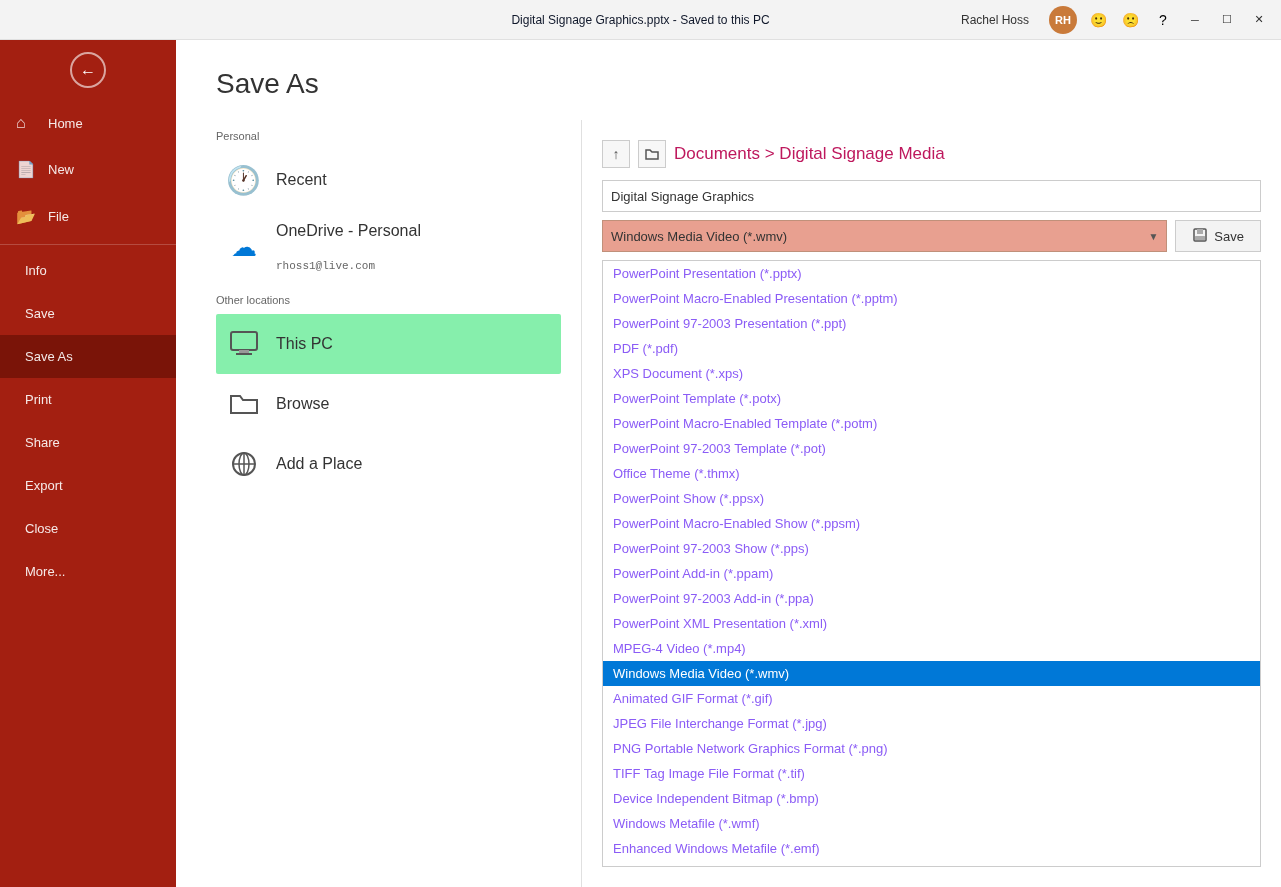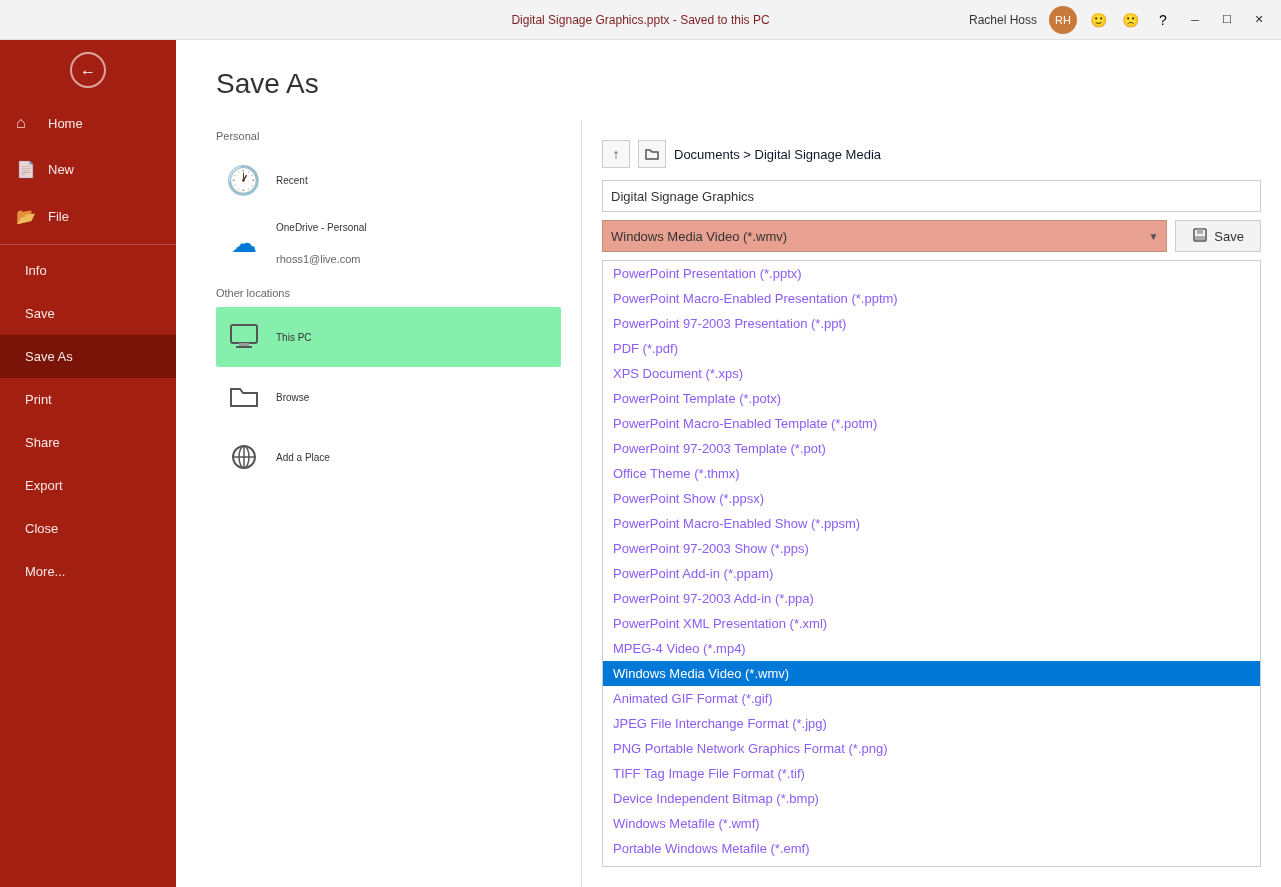--- a/index.html
+++ b/index.html
@@ -11,49 +11,49 @@
       background: #f3f3f3;
       display: flex;
       align-items: center;
       justify-content: space-between;
       padding: 0 8px;
       border-bottom: 1px solid #e0e0e0;
       flex-shrink: 0;
     }
     .titlebar-center {
       font-size: 12px;
-      color: #7f1d1d;
+      color: #0f172a;
       position: absolute;
       left: 50%;
       transform: translateX(-50%);
     }
     .titlebar-right {
       display: flex;
       align-items: center;
       gap: 8px;
       margin-left: auto;
     }
     .titlebar-user {
       display: flex;
       align-items: center;
-      gap: 12px;
+      gap: 20px;
       font-size: 12px;
       color: #333;
     }
     .avatar {
       width: 28px;
       height: 28px;
       border-radius: 50%;
       background: #c97a3a;
       display: flex;
       align-items: center;
       justify-content: center;
       color: white;
       font-size: 11px;
-      font-weight: normal;
+      font-weight: bold;
     }
     .titlebar-icons {
       display: flex;
       align-items: center;
       gap: 4px;
     }
     .titlebar-icon {
       width: 28px;
       height: 28px;
       display: flex;
@@ -167,22 +167,22 @@
     .loc-icon {
       width: 36px;
       height: 36px;
       display: flex;
       align-items: center;
       justify-content: center;
       font-size: 22px;
       flex-shrink: 0;
     }
     .loc-info {}
-    .loc-name { font-size: 10px; color: #333; text-align: center; }
-    .loc-sub { font-size: 11px; color: #666; margin-top: 20px; }
+    .loc-name { font-size: 16px; color: #333; text-align: center; }
+    .loc-sub { font-size: 11px; color: #666; margin-top: 20px; font-family: Liberation Mono, monospace; }
     .recent-icon { color: #555; font-size: 28px; }
     .onedrive-icon { color: #0078d7; font-size: 26px; }
     .thispc-icon { color: #555; font-size: 22px; }
     .addplace-icon { color: #555; font-size: 22px; }
     .browse-icon { color: #555; font-size: 22px; }
 
     
     .right-panel {
       flex: 1;
       padding: 20px 20px 20px 20px;
@@ -205,22 +205,22 @@
       cursor: pointer;
       font-size: 14px;
       color: #555;
       border: 1px solid #ccc;
       background: #f7f7f7;
     }
     .breadcrumb-path {
       display: flex;
       align-items: center;
       gap: 4px;
-      font-size: 13px;
-      color: #0f172a;
+      font-size: 17px;
+      color: #be185d;
     }
     .filename-input {
       width: 100%;
       height: 32px;
       border: 1px solid #ccc;
       padding: 4px 8px;
       font-size: 13px;
       color: #333;
       margin-bottom: 8px;
       outline: none;
@@ -473,20 +473,20 @@
             <div class="dropdown-item">PowerPoint 97-2003 Add-in (*.ppa)</div>
             <div class="dropdown-item">PowerPoint XML Presentation (*.xml)</div>
             <div class="dropdown-item">MPEG-4 Video (*.mp4)</div>
             <div class="dropdown-item selected">Windows Media Video (*.wmv)</div>
             <div class="dropdown-item">Animated GIF Format (*.gif)</div>
             <div class="dropdown-item">JPEG File Interchange Format (*.jpg)</div>
             <div class="dropdown-item">PNG Portable Network Graphics Format (*.png)</div>
             <div class="dropdown-item">TIFF Tag Image File Format (*.tif)</div>
             <div class="dropdown-item">Device Independent Bitmap (*.bmp)</div>
             <div class="dropdown-item">Windows Metafile (*.wmf)</div>
-            <div class="dropdown-item">Portable Windows Metafile (*.emf)</div>
+            <div class="dropdown-item">Enhanced Windows Metafile (*.emf)</div>
             <div class="dropdown-item">Scalable Vector Graphics Format (*.svg)</div>
           </div>
 
       </div>
     </div>
   </div>
 </div>
 
 </body></html>

